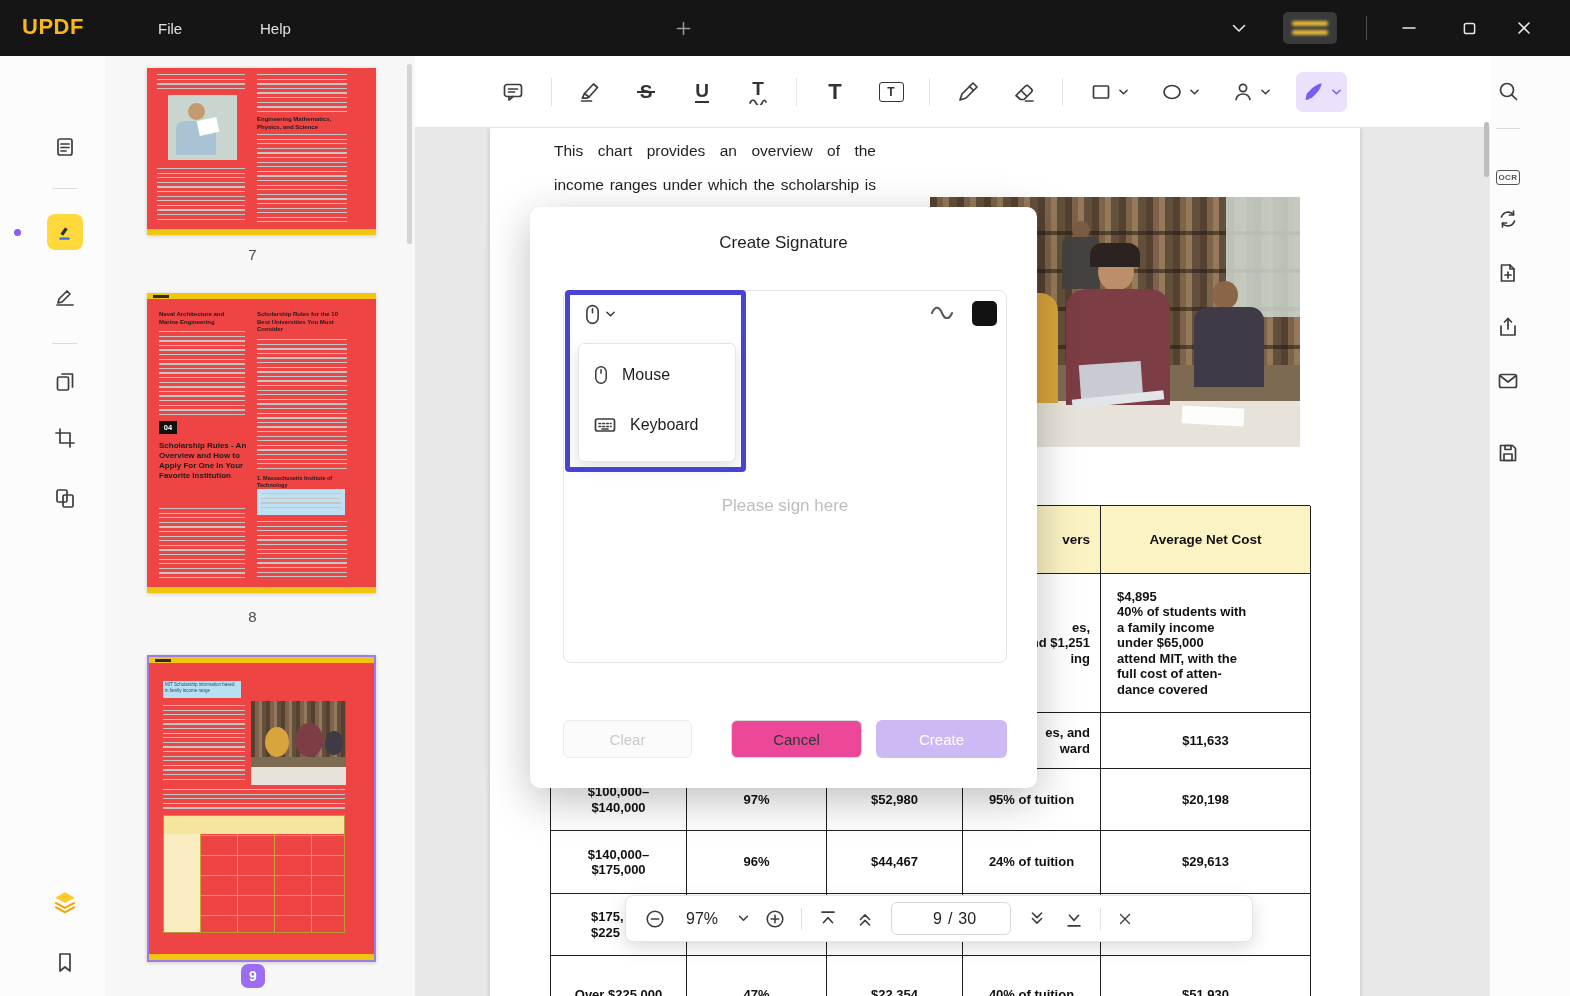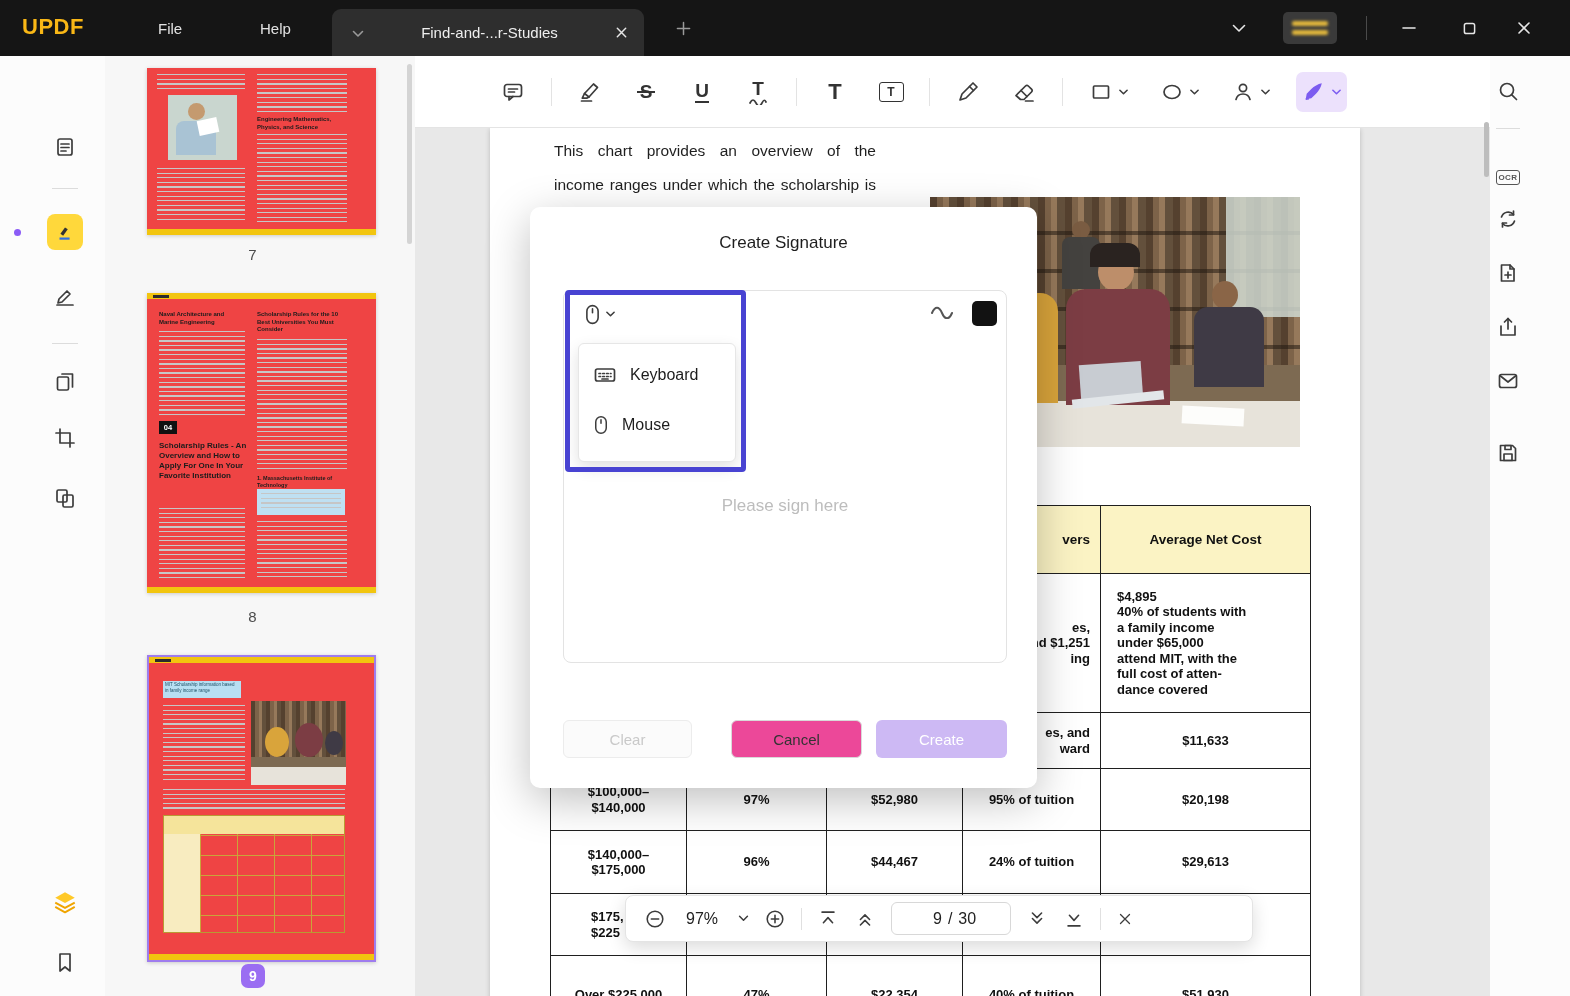--- a/index.html
+++ b/index.html
@@ -118,33 +118,20 @@
   .ocr-chip{font-size:8px;font-weight:bold;color:#555;border:1.6px solid #555;border-radius:3px;padding:2px 2px;letter-spacing:.4px}
 </style>
 </head>
 <body>
 
 <header class="titlebar">
   <div class="logo">UPDF</div>
   <div class="menu" style="left:140px">File</div>
   <div class="menu" style="left:242px">Help</div>
 
-  <div class="tab">
-    <span class="tchev">
-      <svg class="stg" width="12" height="8" viewBox="0 0 12 8">
-          <path d="M1.5 1.5l4.5 4.5 4.5-4.5"></path>
-        </svg>
-    </span>
-    <span class="ttl">Find-and-...r-Studies</span>
-    <span class="tclose">
-      <svg class="stw" width="13" height="13" viewBox="0 0 14 14">
-          <path d="M2.5 2.5l9 9M11.5 2.5l-9 9"></path>
-        </svg>
-    </span>
-  </div>
   <div class="winbtn" style="left:668px">
     <svg class="stg" width="15" height="15" viewBox="0 0 16 16">
         <path d="M8 1.5v13M1.5 8h13"></path>
       </svg>
   </div>
 
   <div class="winbtn" style="left:1224px">
     <svg class="stw" width="14" height="9" viewBox="0 0 14 9">
         <path d="M1.5 1.5l5.5 5.5 5.5-5.5"></path>
       </svg>
@@ -479,35 +466,35 @@
         </svg>
     </span>
     <div class="swatch"></div>
     <div class="placeholder">Please sign here</div>
   </div>
 
   <div class="sel-border"></div>
 
   <div class="dropdown">
     <div class="dd-item">
+      <svg class="st" width="14" height="20" viewBox="0 0 16 22">
+          <rect x="2" y="1.5" width="12" height="19" rx="6"></rect>
+          <path d="M8 5v4"></path>
+        </svg>
+      <span>Mouse</span>
+    </div>
+    <div class="dd-item">
       <svg class="st" width="22" height="16" viewBox="0 0 22 16">
           <rect x="1.5" y="2" width="19" height="12" rx="2"></rect>
           <path d="M5 6.5h12" stroke-dasharray="1.6 2.2"></path>
           <path d="M5 9.5h12" stroke-dasharray="1.6 2.2"></path>
           <path d="M8 12h6"></path>
         </svg>
       <span>Keyboard</span>
     </div>
-    <div class="dd-item">
-      <svg class="st" width="14" height="20" viewBox="0 0 16 22">
-          <rect x="2" y="1.5" width="12" height="19" rx="6"></rect>
-          <path d="M8 5v4"></path>
-        </svg>
-      <span>Mouse</span>
-    </div>
   </div>
 
   <div class="dlg-buttons">
     <button class="btn btn-clear">Clear</button>
     <button class="btn btn-cancel">Cancel</button>
     <button class="btn btn-create">Create</button>
   </div>
 </div>
 
 <div class="zoombar">

